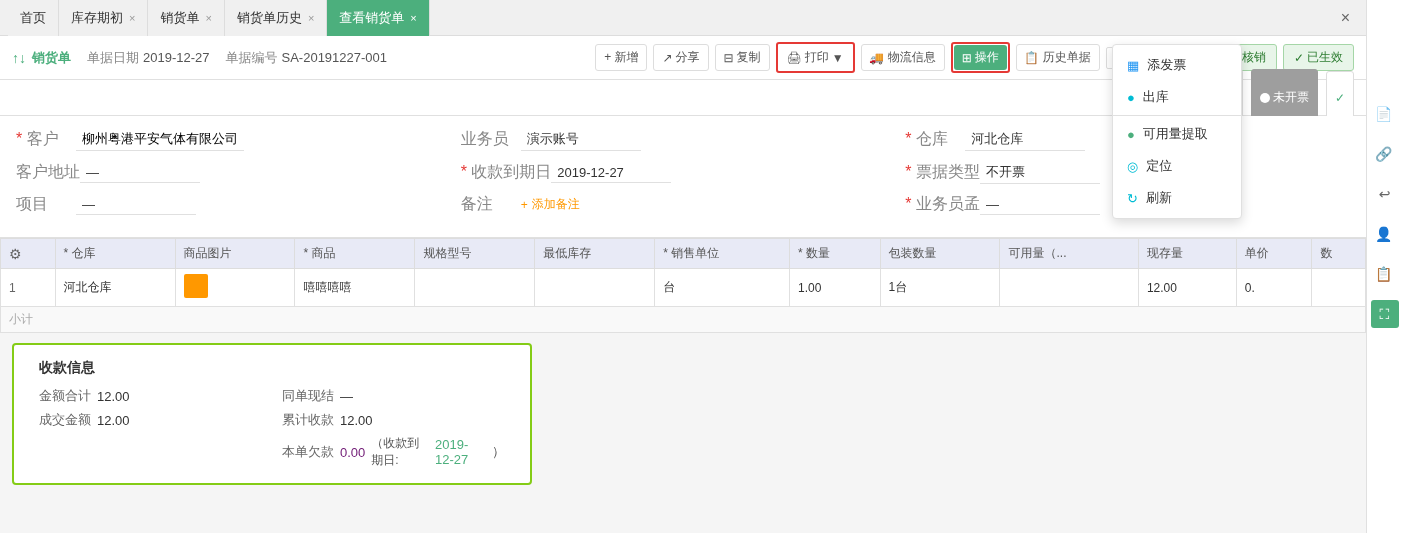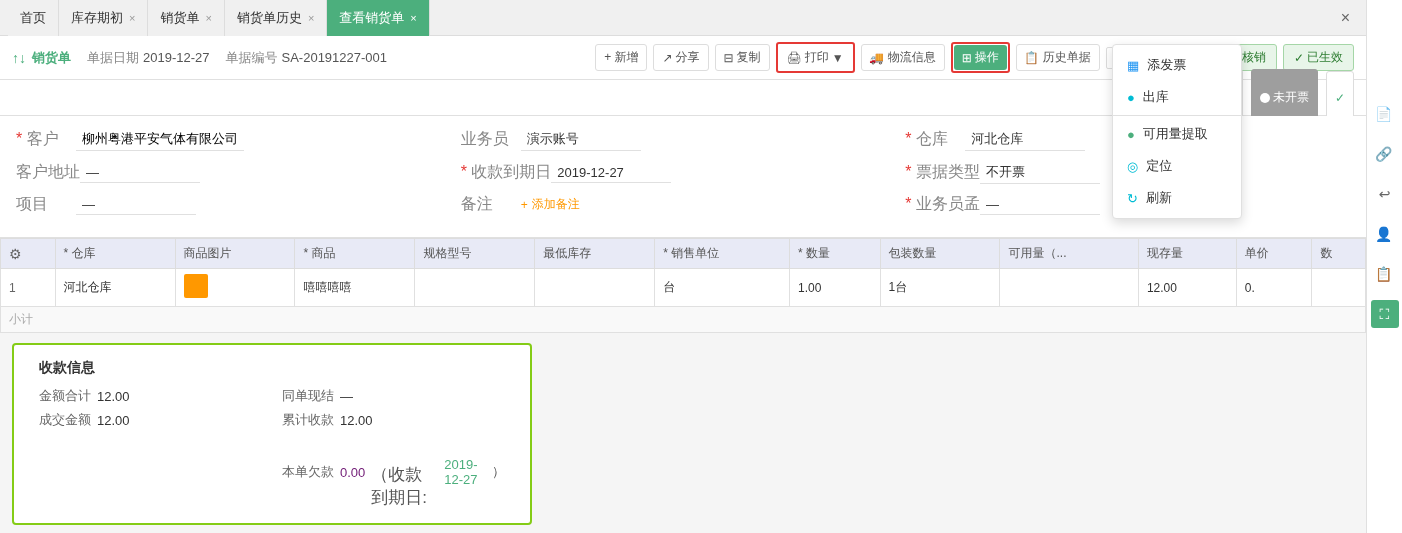--- a/index.html
+++ b/index.html
@@ -376,21 +376,21 @@
           <span class="payment-value">12.00</span>
         </div>
         <div class="payment-row">
           <span class="payment-label">累计收款</span>
           <span class="payment-value">12.00</span>
         </div>
         <div></div>
         <div class="payment-row">
           <span class="payment-label">本单欠款</span>
           <span class="payment-value red">0.00</span>
-          <span class="payment-value" style="color:#555; font-size:17px;margin-top:28px;">（收款到期日:</span>
+          <span class="payment-value" style="color:#555; font-size:12px;">（收款到期日:</span>
           <span class="payment-value green-date">2019-12-27</span>
           <span class="payment-value" style="color:#555;">）</span>
         </div>
       </div>
     </div>
   </div>
 </div>
 
 <div class="right-sidebar">
   <div class="sidebar-icon">📄</div>

